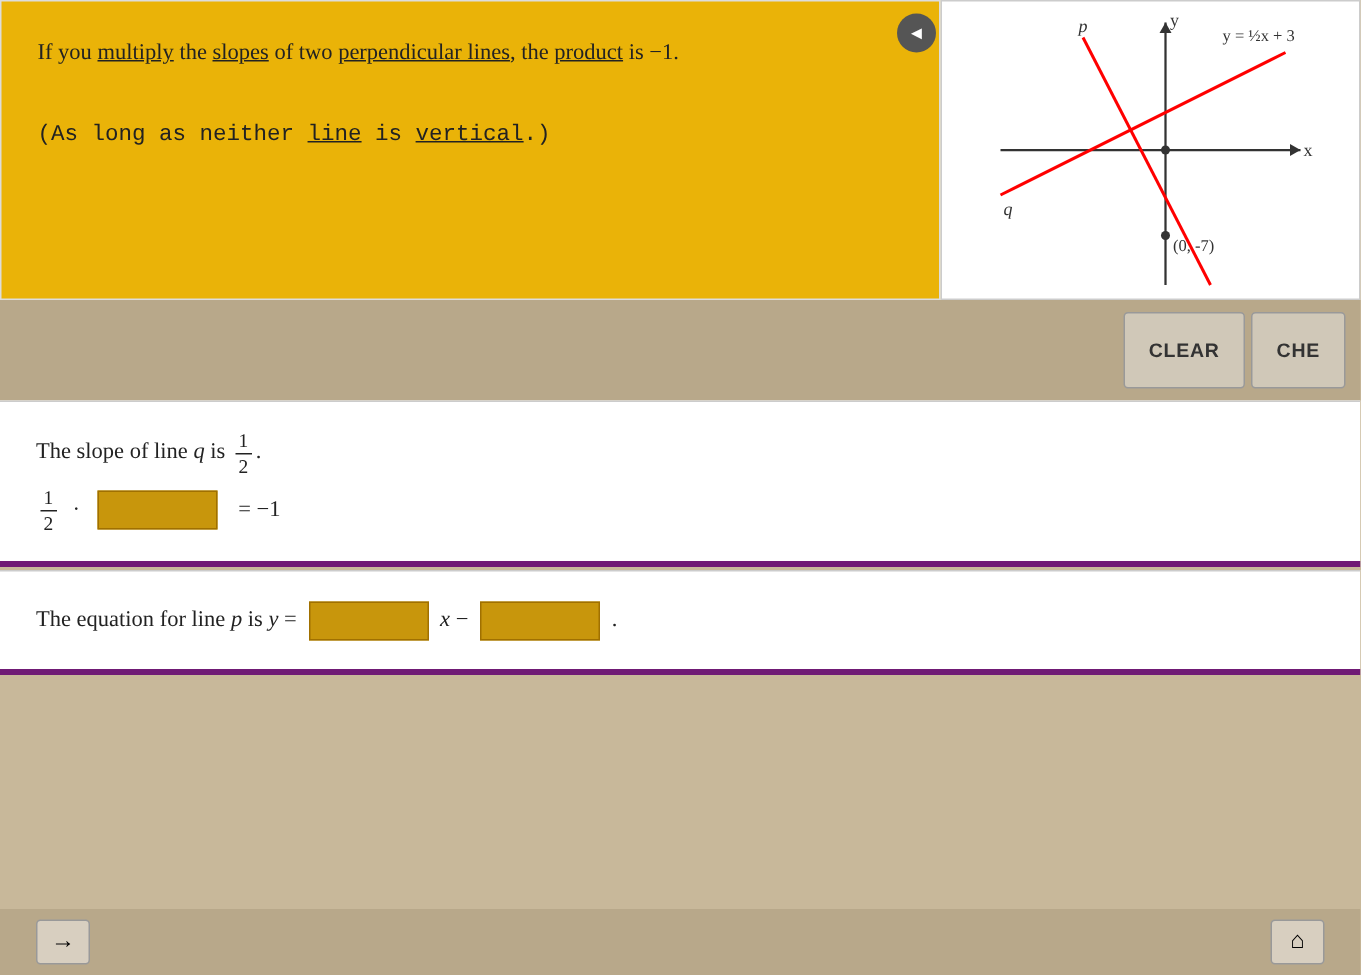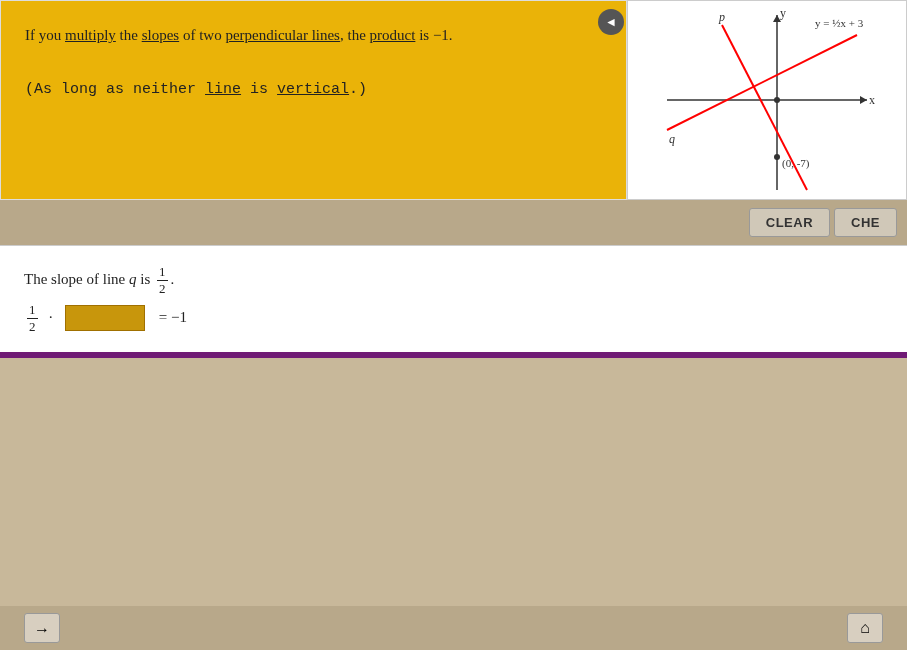--- a/index.html
+++ b/index.html
@@ -68,40 +68,40 @@
 
     .toolbar {
       display: flex;
       justify-content: flex-end;
       padding: 8px 10px;
       background: #b8a88a;
       gap: 4px;
     }
 
     .toolbar-btn {
-      padding: 6px 16px;
+      padding: 17px 16px;
       font-size: 13px;
       font-weight: bold;
       background: #d0c8b8;
       border: 1px solid #999;
       border-radius: 3px;
       cursor: pointer;
       color: #333;
       letter-spacing: 0.5px;
     }
 
     .content-area {
       background: #c8b89a;
       padding: 0;
     }
 
     .question-row {
       background: white;
       border-top: 1px solid #ccc;
-      border-bottom: 6px solid #701a75;
+      border-bottom: 4px solid #701a75;
       padding: 18px 24px;
       margin-bottom: 2px;
     }
 
     .question-row p {
       font-size: 15px;
       color: #222;
       line-height: 1.9;
     }
 
@@ -244,19 +244,28 @@
           <span class="num">1</span>
           <span class="den">2</span>
         </span>
       <span style="margin:0 4px;">·</span>
       <span class="answer-box"></span>
       <span style="margin-left:6px;">= −1</span>
     </p>
   </div>
 
 
+  <div class="question-row">
+    <p>
+      The equation for line <em>p</em> is <em>y</em> =
+      <span class="answer-box-wide"></span>
+      <em>x</em> −
+      <span class="answer-box-wide"></span>
+      .
+    </p>
+  </div>
 
 </div>
 
 <div class="bottom-nav">
   <button class="nav-arrow-btn">→</button>
   <button class="home-btn">⌂</button>
 </div>
 
 </body></html>

